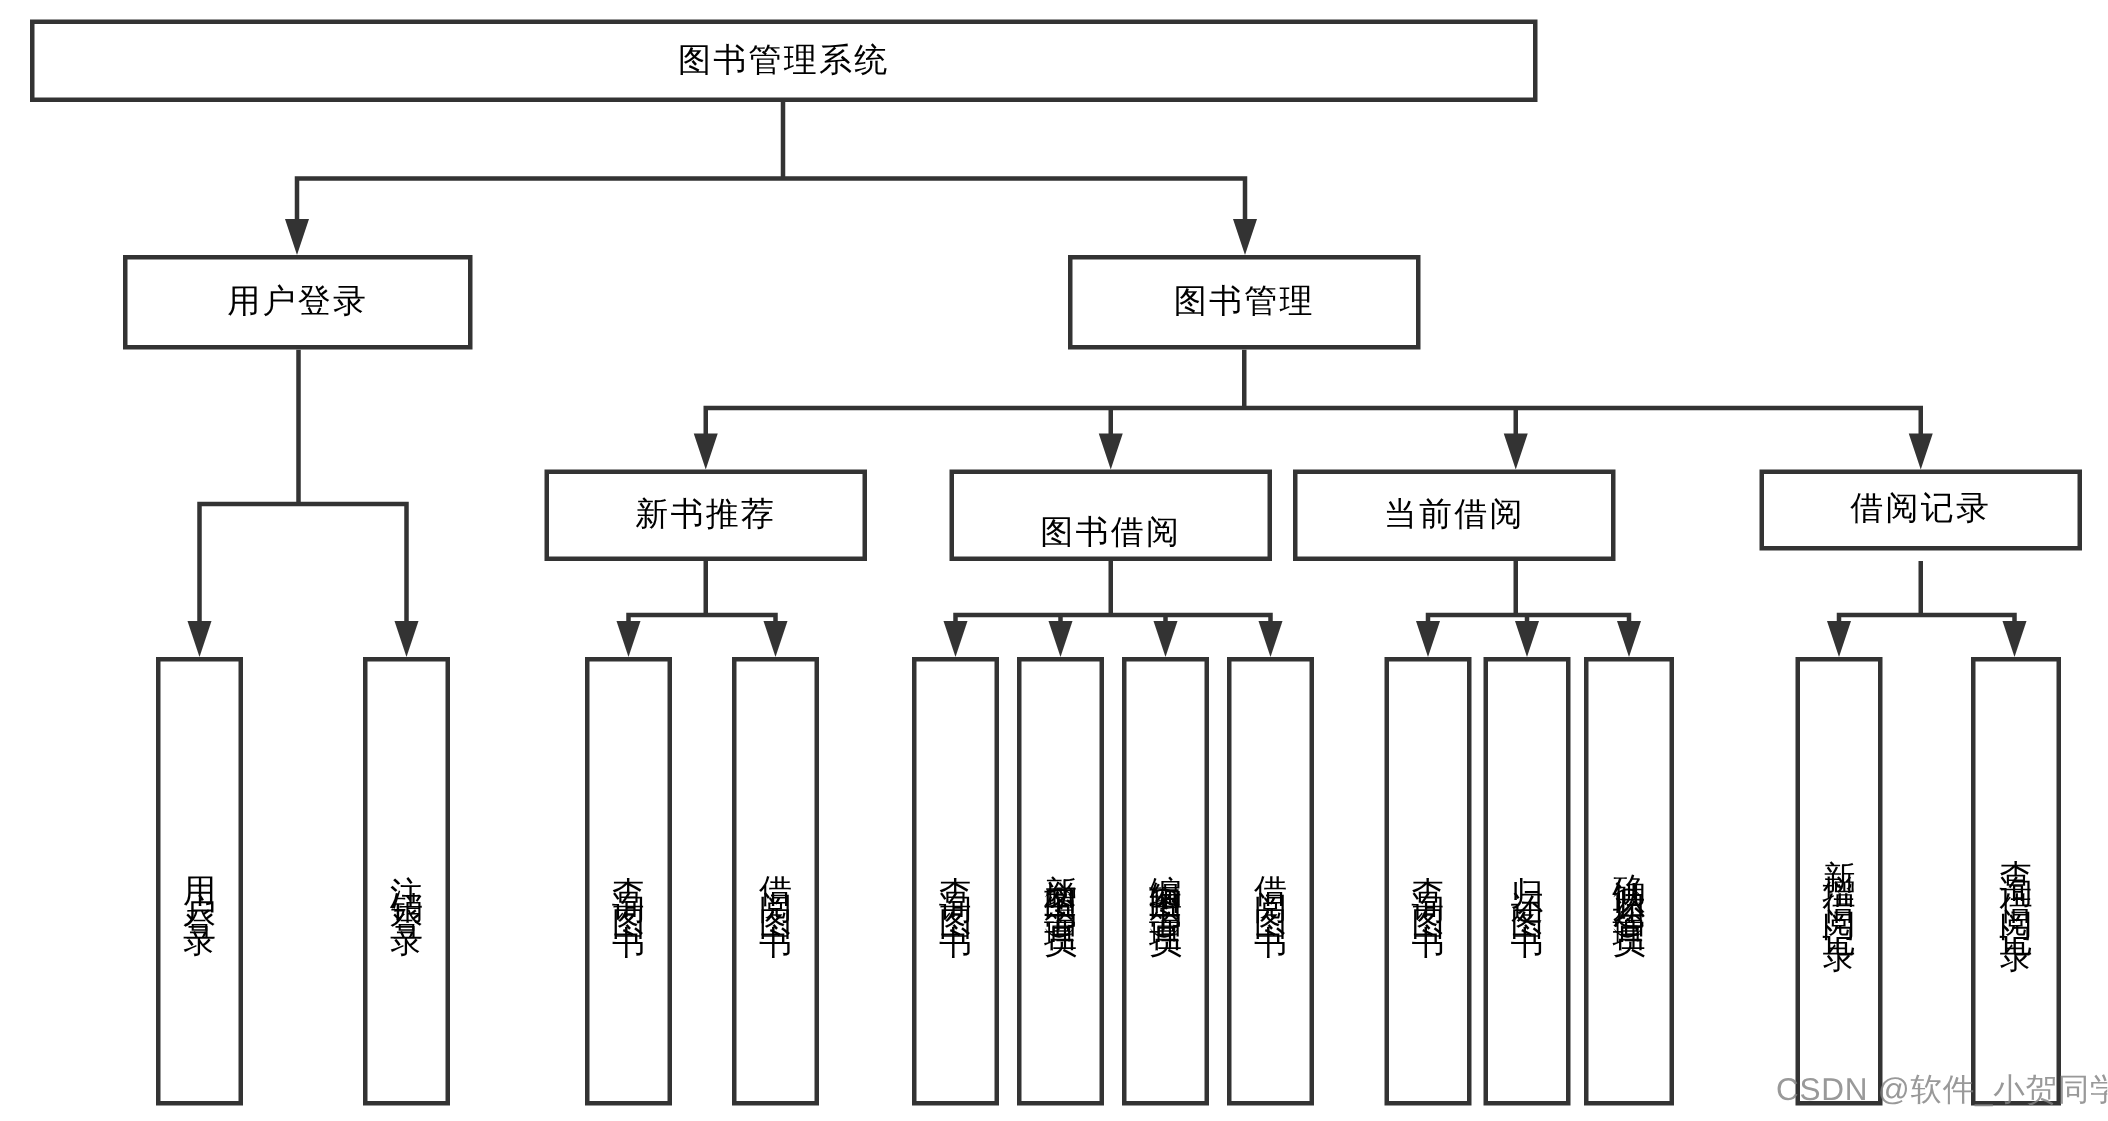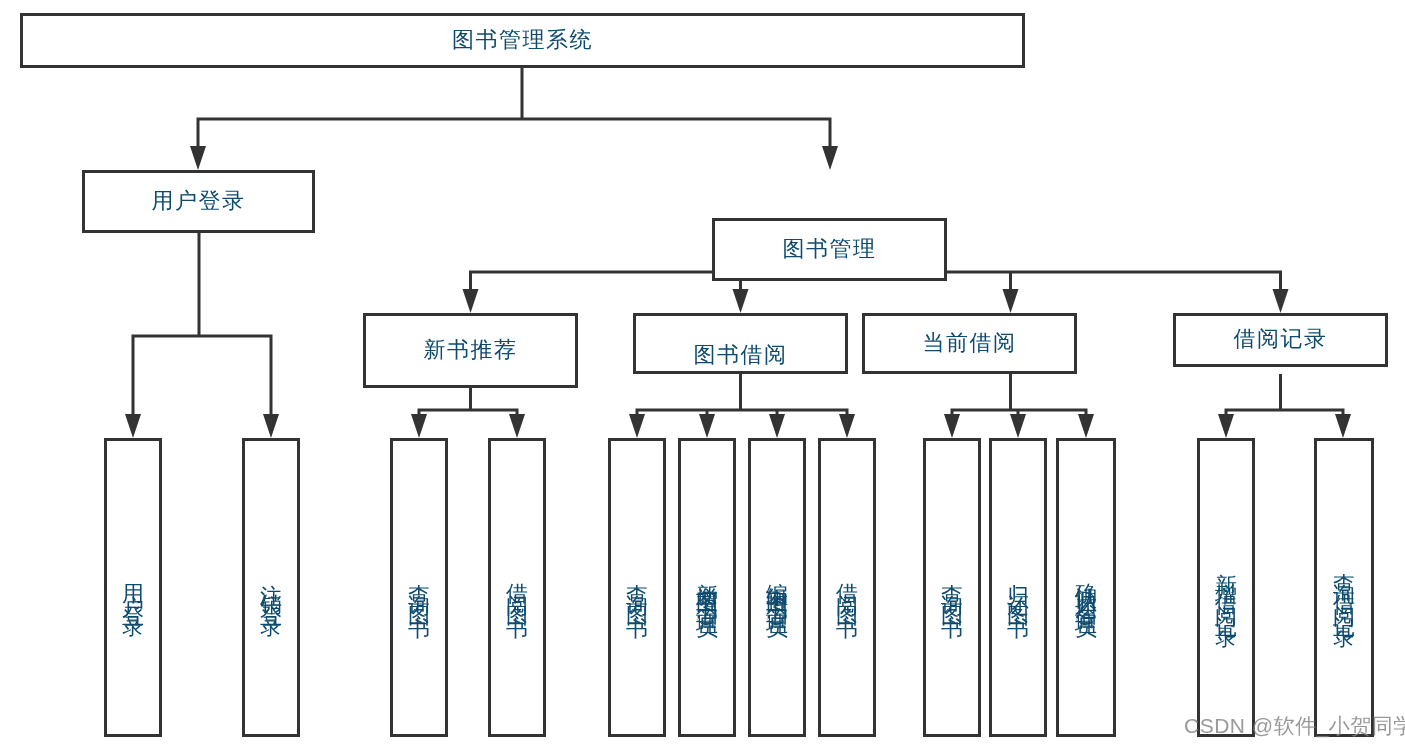--- a/index.html
+++ b/index.html
@@ -19,21 +19,21 @@
     position: absolute;
     left: 0;
     top: 0;
     pointer-events: none;
   }
   .node {
     position: absolute;
     box-sizing: border-box;
     border: 3px solid #333333;
     background: #ffffff;
-    color: #0c4a6e;
+    color: #000000;
     display: flex;
     align-items: center;
     justify-content: center;
     font-size: 22px;
     letter-spacing: 1.5px;
     white-space: nowrap;
   }
   .node.h span {
     transform: translateY(-1px);
   }
@@ -102,25 +102,25 @@
     </g>
   </svg>
 
   <div class="node h" style="left:20px; top:13px; width:1005px; height:55px;">
     <span>图书管理系统</span>
   </div>
 
   <div class="node h" style="left:82px; top:170px; width:233px; height:63px;">
     <span>用户登录</span>
   </div>
-  <div class="node h" style="left:712px; top:170px; width:235px; height:63px;margin-top:48px;">
+  <div class="node h" style="left:712px; top:170px; width:235px; height:63px;">
     <span>图书管理</span>
   </div>
 
-  <div class="node h" style="left:363px; top:313px; width:215px; height:75px;">
+  <div class="node h" style="left:363px; top:313px; width:215px; height:61px;">
     <span>新书推荐</span>
   </div>
   <div class="node h" style="left:633px; top:313px; width:215px; height:61px;align-items:flex-end;">
     <span>图书借阅</span>
   </div>
   <div class="node h" style="left:862px; top:313px; width:215px; height:61px;">
     <span>当前借阅</span>
   </div>
   <div class="node h" style="left:1173px; top:313px; width:215px; height:54px;">
     <span>借阅记录</span>

